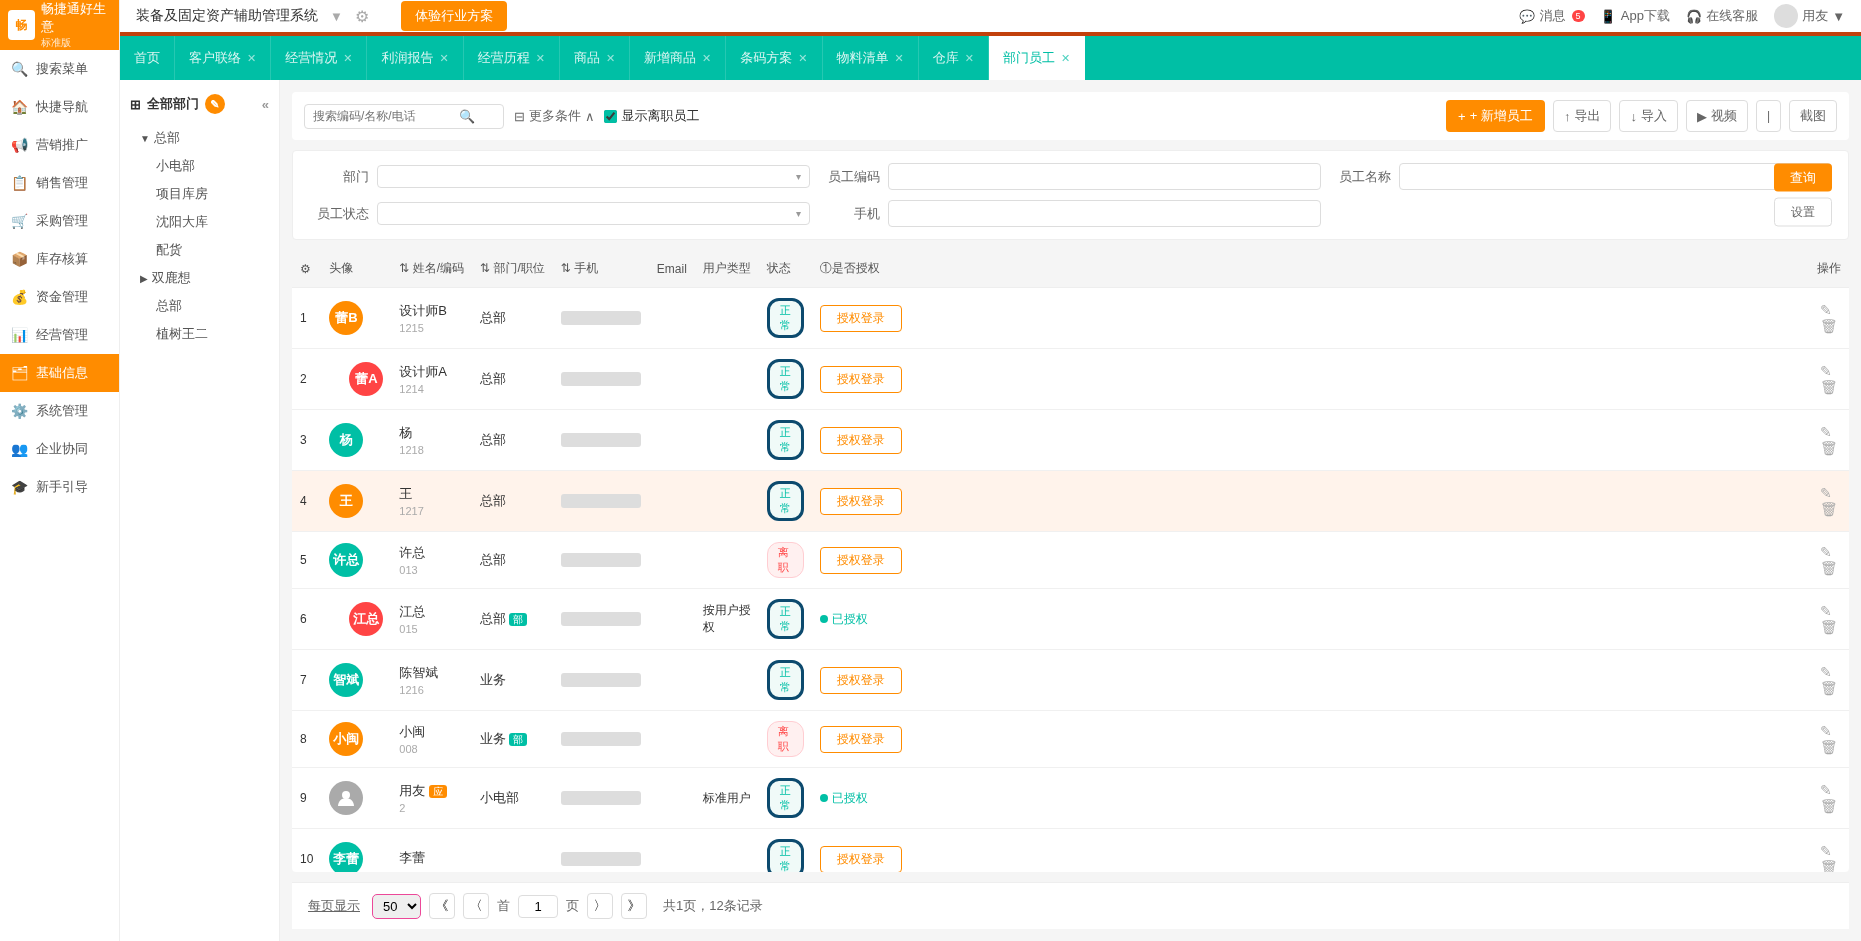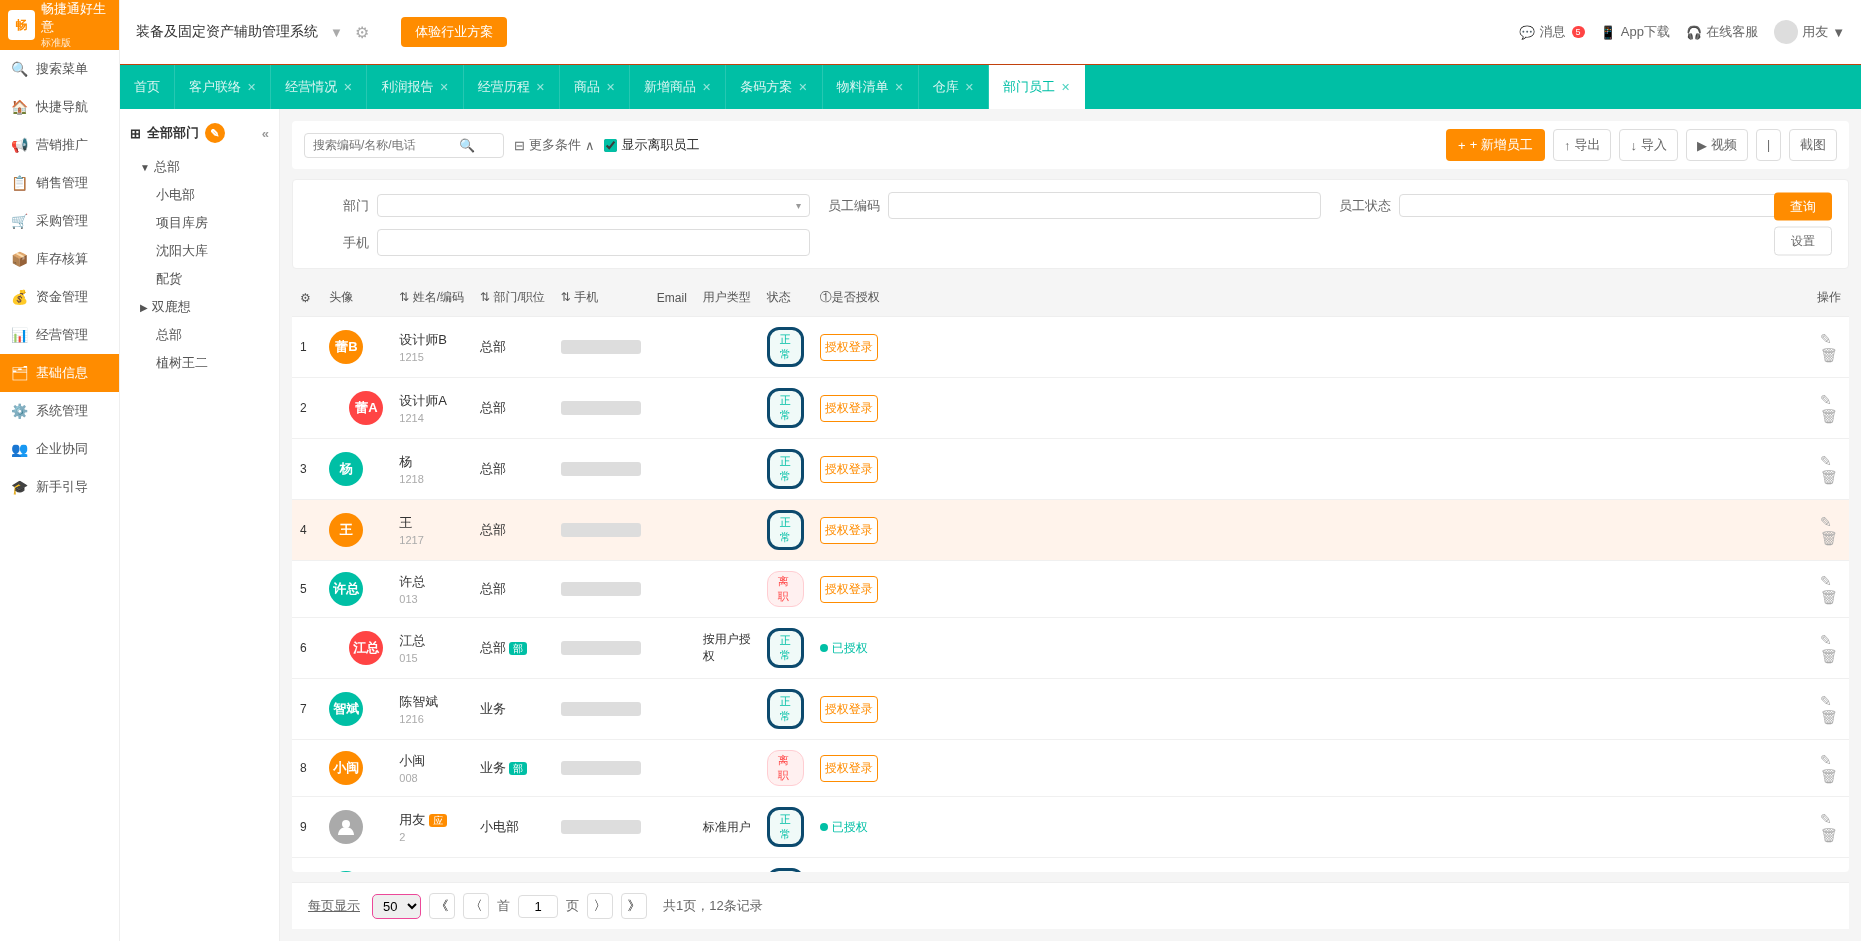--- a/index.html
+++ b/index.html
@@ -13,21 +13,21 @@
     .sidebar-logo .logo-text { font-size: 11px; color: #fff; line-height: 1.4; }
     .sidebar-nav { flex: 1; overflow-y: auto; }
     .sidebar-item { display: flex; align-items: center; gap: 8px; padding: 10px 12px; cursor: pointer; color: #555; transition: background 0.2s; }
     .sidebar-item.active { background: #ff8c00; color: #fff; }
     .sidebar-item .s-icon { width: 16px; height: 16px; display: flex; align-items: center; justify-content: center; font-size: 14px; }
 
     
     .main { flex: 1; display: flex; flex-direction: column; overflow: hidden; }
 
     
-    .topbar { background: #fff; height: 65px; display: flex; align-items: center; padding: 0 16px; border-bottom: 1px solid #c2410c; justify-content: space-between; flex-shrink: 0; }
+    .topbar { background: #fff; height: 36px; display: flex; align-items: center; padding: 0 16px; border-bottom: 4px solid #c2410c; justify-content: space-between; flex-shrink: 0; }
     .topbar-left { display: flex; align-items: center; gap: 12px; }
     .topbar-right { display: flex; align-items: center; gap: 16px; }
     .topbar-right-item { display: flex; align-items: center; gap: 4px; color: #666; cursor: pointer; font-size: 12px; }
     .topbar-right-item .badge { background: #ff4444; color: #fff; font-size: 9px; padding: 1px 4px; border-radius: 8px; margin-left: 2px; }
     .btn-trial { background: #ff8c00; color: #fff; border: none; padding: 6px 14px; border-radius: 4px; cursor: pointer; font-size: 13px; margin-left: 20px; }
 
     
     .nav-tabs { background: #00bfa5; display: flex; align-items: center; height: 44px; flex-shrink: 0; overflow-x: auto; }
     .nav-tab { padding: 0 14px; height: 44px; display: flex; align-items: center; color: rgba(255,255,255,0.85); cursor: pointer; white-space: nowrap; font-size: 13px; gap: 6px; border-right: 1px solid rgba(255,255,255,0.15); }
     .nav-tab.active { background: #fff; color: #00bfa5; }
@@ -77,21 +77,21 @@
     thead th { background: #f5f5f5; padding: 10px 8px; text-align: left; color: #555; font-weight: normal; border-bottom: 1px solid #eee; white-space: nowrap; font-size: 12px; }
     tbody td { padding: 10px 8px; border-bottom: 1px solid #f0f0f0; vertical-align: middle; font-size: 12px; color: #333; }
     tbody tr.highlighted { background: #fff3eb; }
     .avatar { width: 34px; height: 34px; border-radius: 50%; display: flex; align-items: center; justify-content: center; color: #fff; font-size: 13px; font-weight: bold; }
     .av-orange { background: #ff8c00; }
     .av-red { background: #ff4444; margin-left: 20px; }
     .av-teal { background: #00bfa5; }
     .av-gray { background: #aaa; }
     .status-normal { background: #f0faf8; color: #00bfa5; border: 3px solid #0c4a6e; padding: 2px 10px; border-radius: 12px; font-size: 11px; display: inline-block; }
     .status-resigned { background: #fff0f0; color: #ff4444; border: 1px solid #ffcdd2; padding: 2px 10px; border-radius: 12px; font-size: 11px; display: inline-block; }
-    .btn-auth { background: #fff; color: #ff8c00; border: 1px solid #ff8c00; padding: 4px 4px; border-radius: 4px; cursor: pointer; font-size: 12px; white-space: nowrap; }
+    .btn-auth { background: #fff; color: #ff8c00; border: 1px solid #ff8c00; padding: 4px 16px; border-radius: 4px; cursor: pointer; font-size: 12px; white-space: nowrap; }
     .auth-done { color: #00bfa5; font-size: 12px; display: flex; align-items: center; gap: 4px; }
     .auth-dot { width: 8px; height: 8px; border-radius: 50%; background: #00bfa5; display: inline-block; }
     .op-btn { color: #aaa; cursor: pointer; font-size: 14px; padding: 0 3px; }
     .blurred { background: #ddd; border-radius: 3px; color: transparent; user-select: none; min-width: 80px; height: 14px; display: inline-block; }
     .name-code { display: flex; flex-direction: column; gap: 2px; }
     .name-text { font-size: 13px; color: #333; }
     .code-text { font-size: 11px; color: #aaa; }
 
     
     .pagination { background: #fff; padding: 10px 16px; display: flex; align-items: center; gap: 8px; border-top: 1px solid #eee; flex-shrink: 0; font-size: 12px; color: #666; }
@@ -316,20 +316,24 @@
           <div class="filter-select">
             <span></span>
             <span class="arrow">▾</span>
           </div>
         </div>
         <div class="filter-row">
           <span class="filter-label">员工编码</span>
           <input class="filter-input" type="text" style="">
         </div>
         <div class="filter-row">
+          <span class="filter-label">员工名称</span>
+          <input class="filter-input" type="text" style="">
+        </div>
+        <div class="filter-row">
           <span class="filter-label">员工状态</span>
           <div class="filter-select">
             <span></span>
             <span class="arrow">▾</span>
           </div>
         </div>
         <div class="filter-row">
           <span class="filter-label">手机</span>
           <input class="filter-input" type="text" style="">
         </div>

